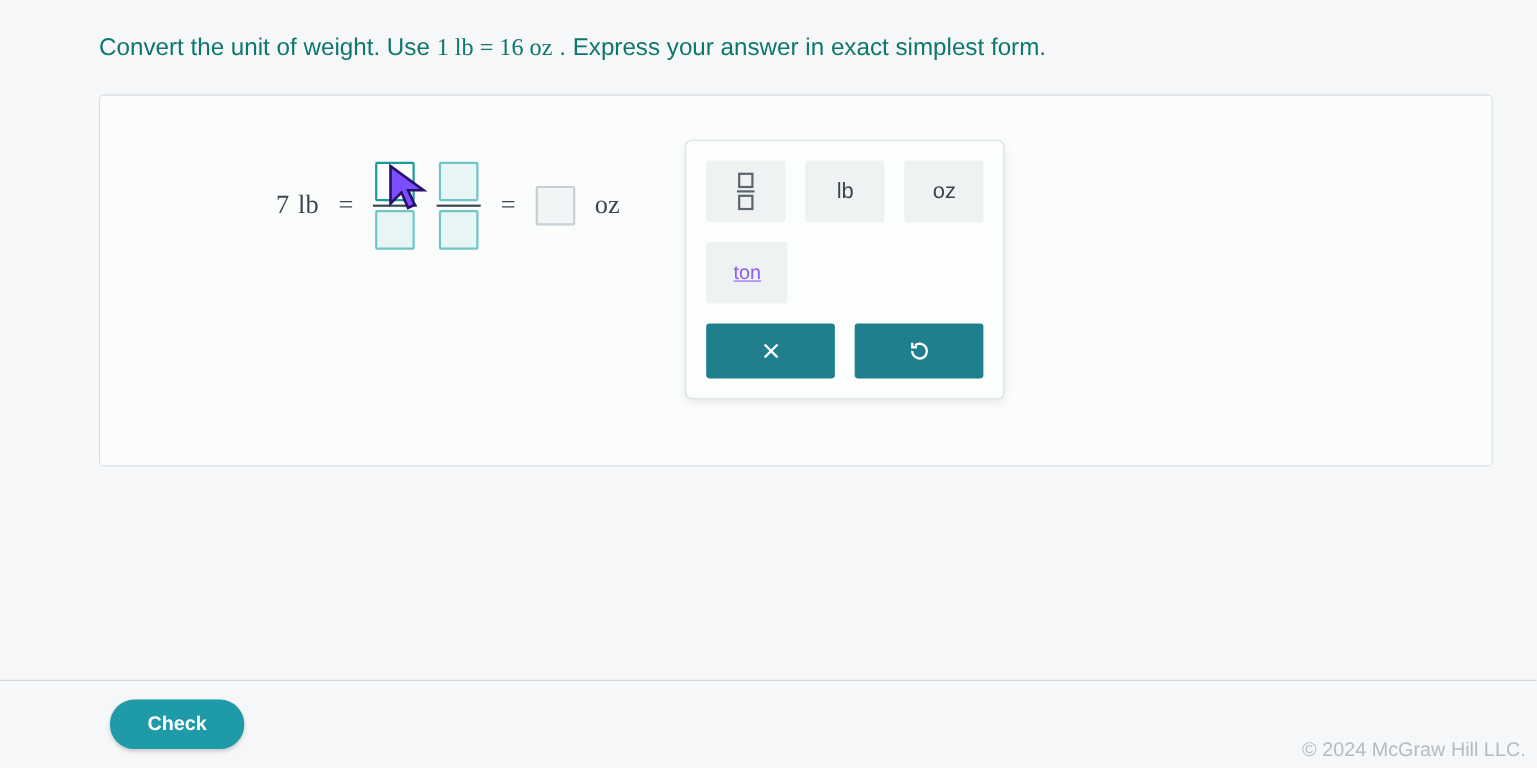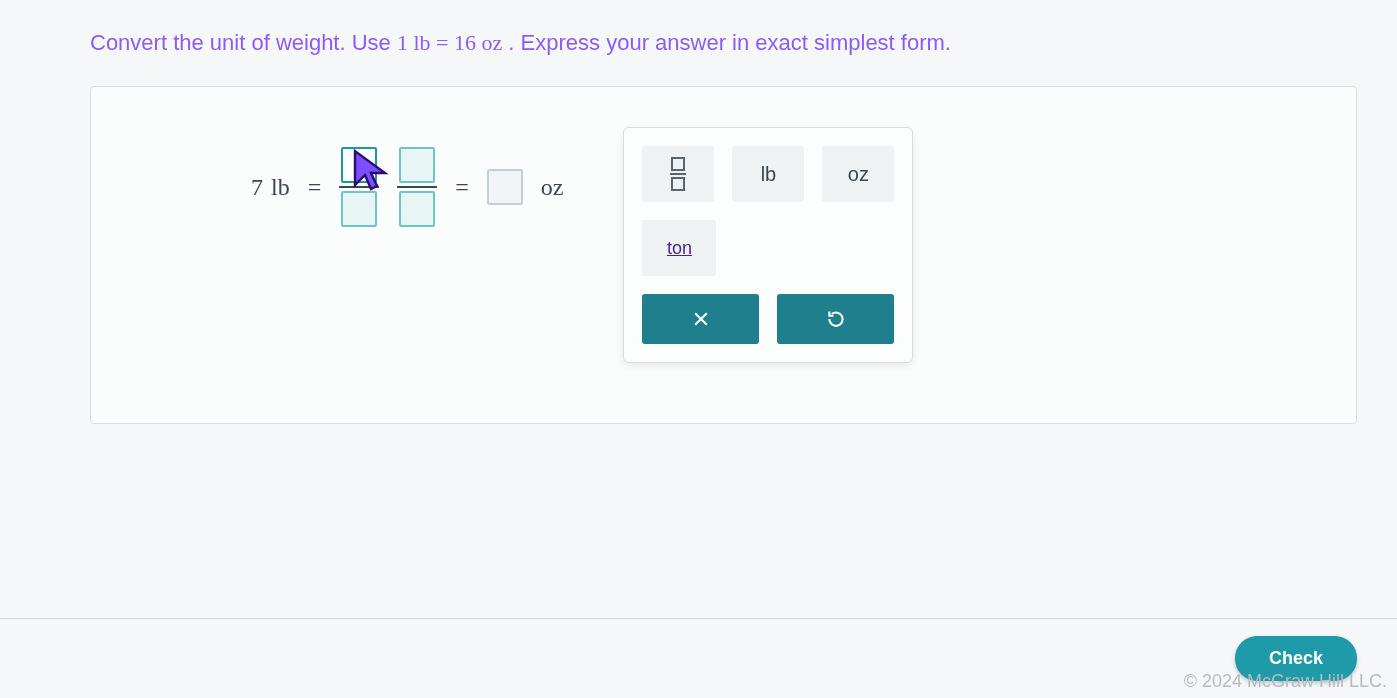--- a/index.html
+++ b/index.html
@@ -9,21 +9,21 @@
       width: 1397px;
       height: 698px;
       position: relative;
       color: #3a4650;
     }
     .content-area {
       padding: 30px 40px 0 90px;
     }
     .question-text {
       font-size: 22px;
-      color: #8b5cf6;
+      color: #0f766e;
       margin-bottom: 30px;
       font-weight: 400;
     }
     .work-panel {
       background: #fbfcfc;
       border: 1px solid #d8dde0;
       border-radius: 4px;
       padding: 40px 40px 60px 40px;
       min-height: 300px;
       display: flex;
@@ -96,21 +96,21 @@
       background: #eef2f3;
       border: none;
       border-radius: 3px;
       display: flex;
       align-items: center;
       justify-content: center;
       font-size: 20px;
       color: #3a4650;
       cursor: pointer;
     }
-    .key-btn.small-text { color:#4c1d95; font-size:18px;text-decoration:underline;}
+    .key-btn.small-text { color:#8b5cf6; font-size:18px;text-decoration:underline;}
     .mini-frac {
       display:flex; flex-direction:column; align-items:center;
     }
     .mini-frac .sq { width:14px; height:14px; border:2px solid #5a656d; }
     .mini-frac .ln { width:16px; height:2px; background:#5a656d; margin:2px 0;}
     .action-row { display:flex; gap:18px; }
     .action-btn {
       flex: 1;
       height: 50px;
       background: #1f7f8c;
@@ -125,21 +125,20 @@
 
     .bottom-bar {
       position: absolute;
       left: 0; right: 0; bottom: 0;
       height: 80px;
       border-top: 1px solid #d0d6d9;
       background: #f5f7f8;
       display:flex;
       align-items:center;
       padding: 0 40px;
-      justify-content: flex-end;
     }
     .check-btn {
       background: #1f9aa8;
       color: #fff;
       border: none;
       border-radius: 22px;
       padding: 12px 34px;
       font-size: 18px;
       font-weight: bold;
       cursor: pointer;

